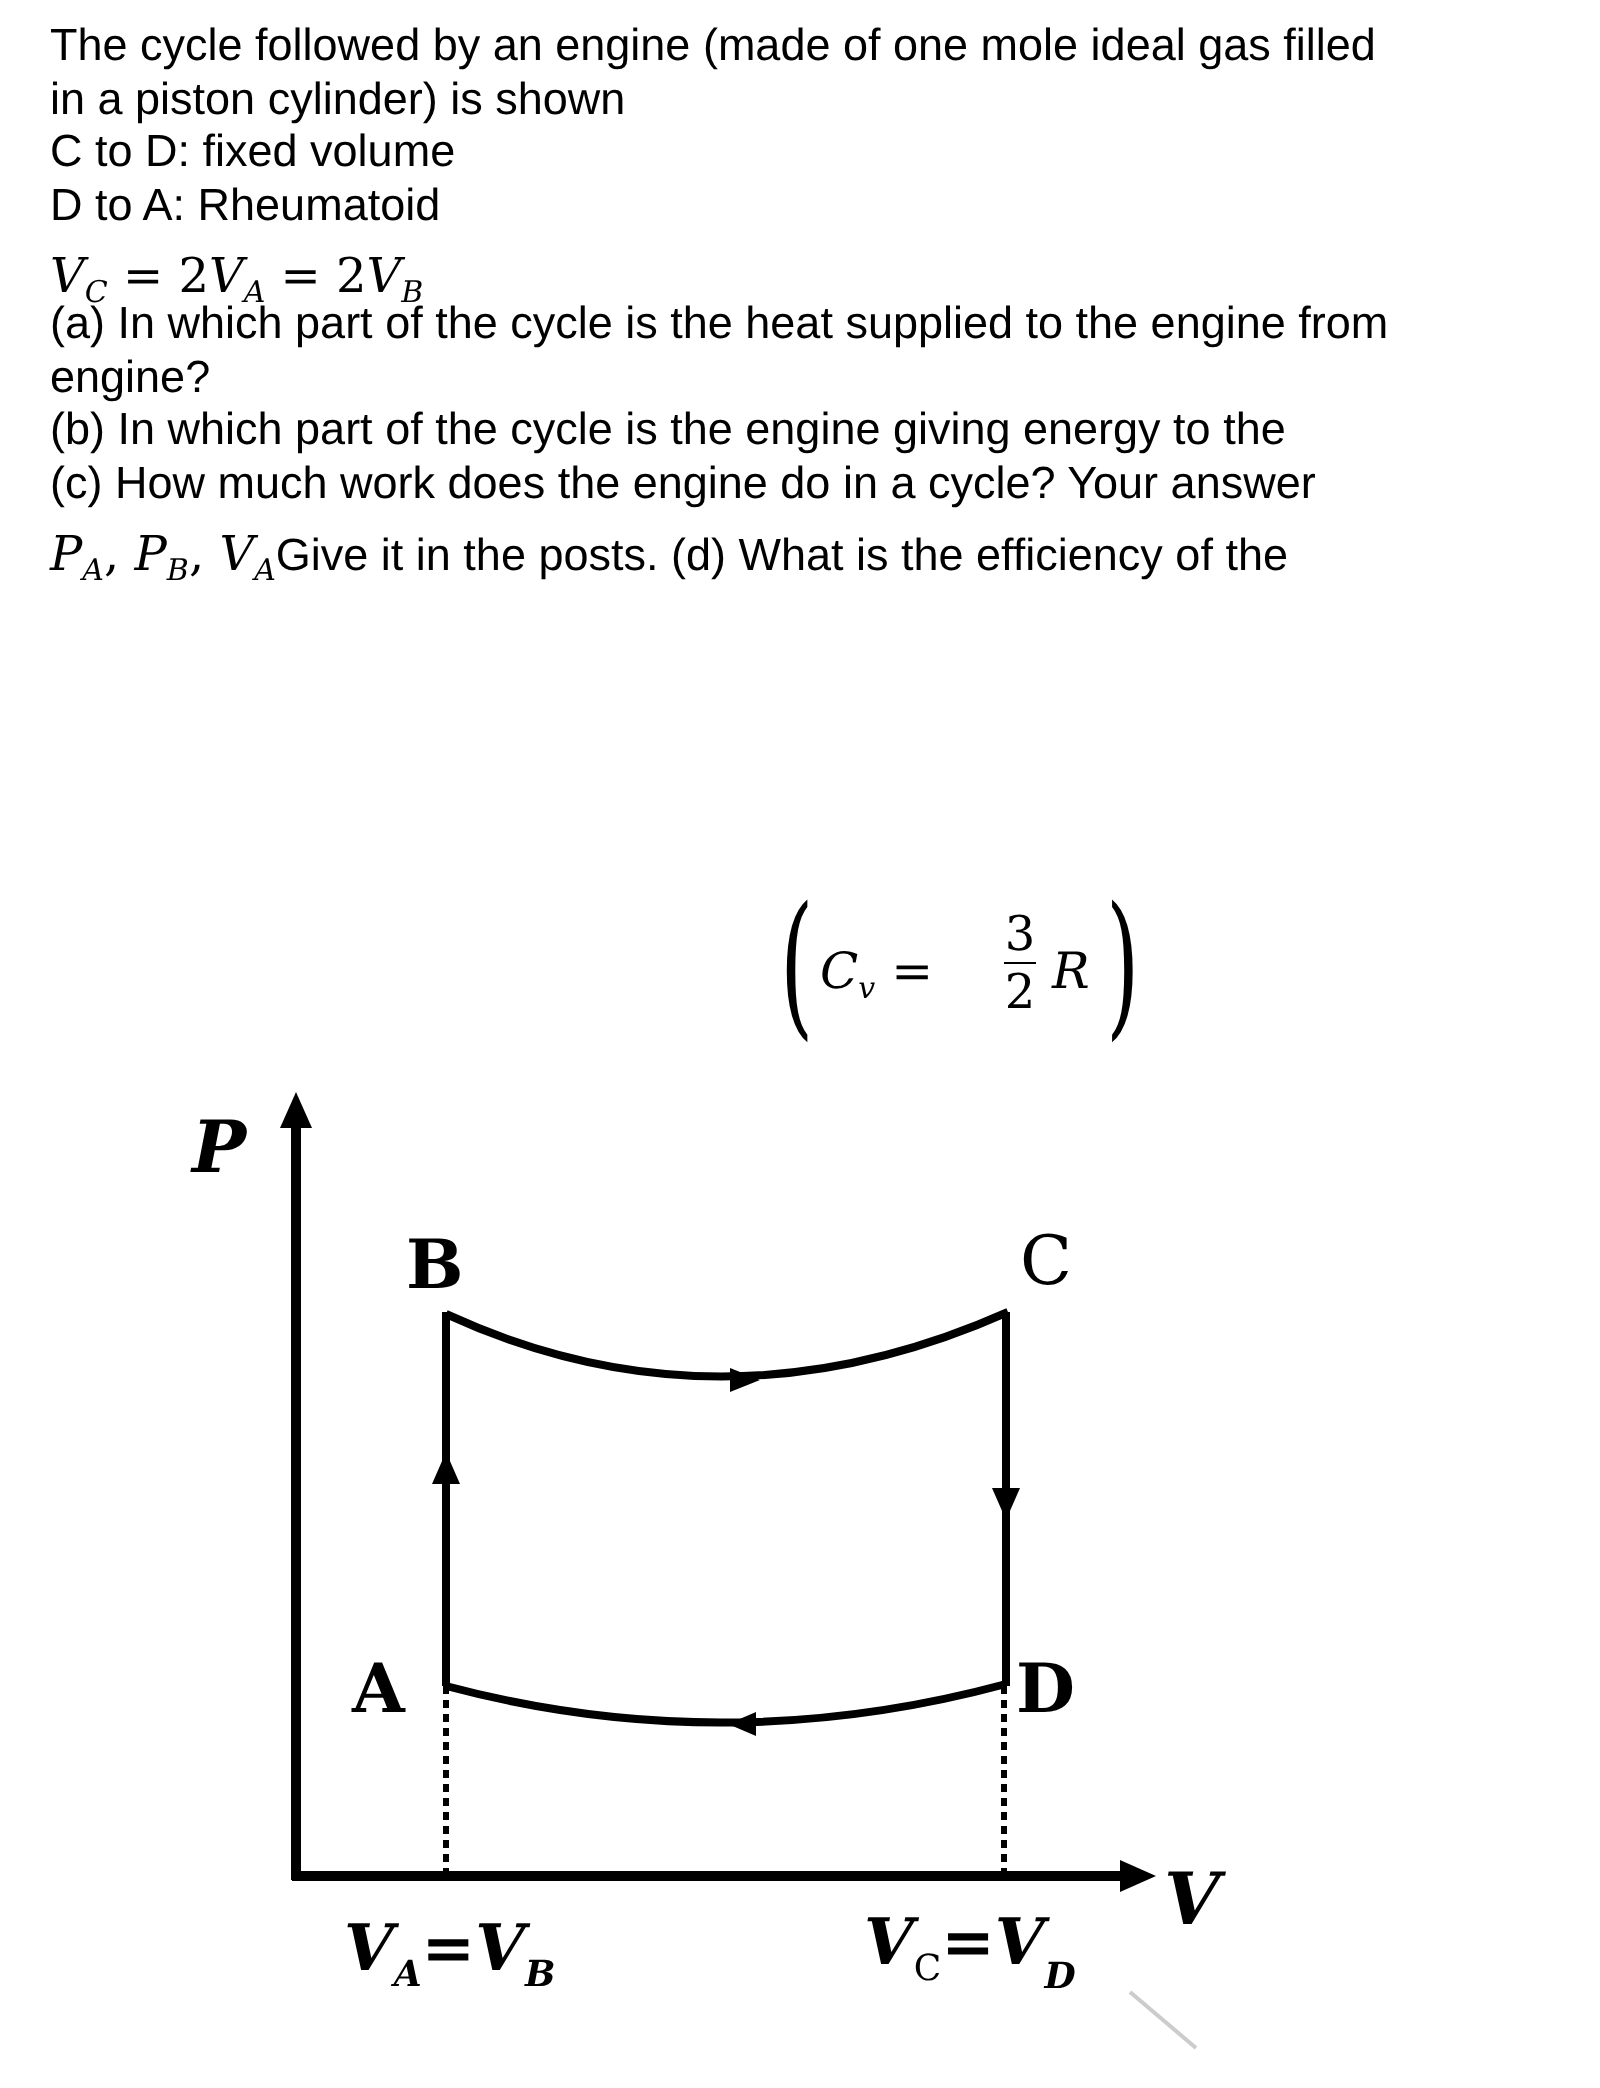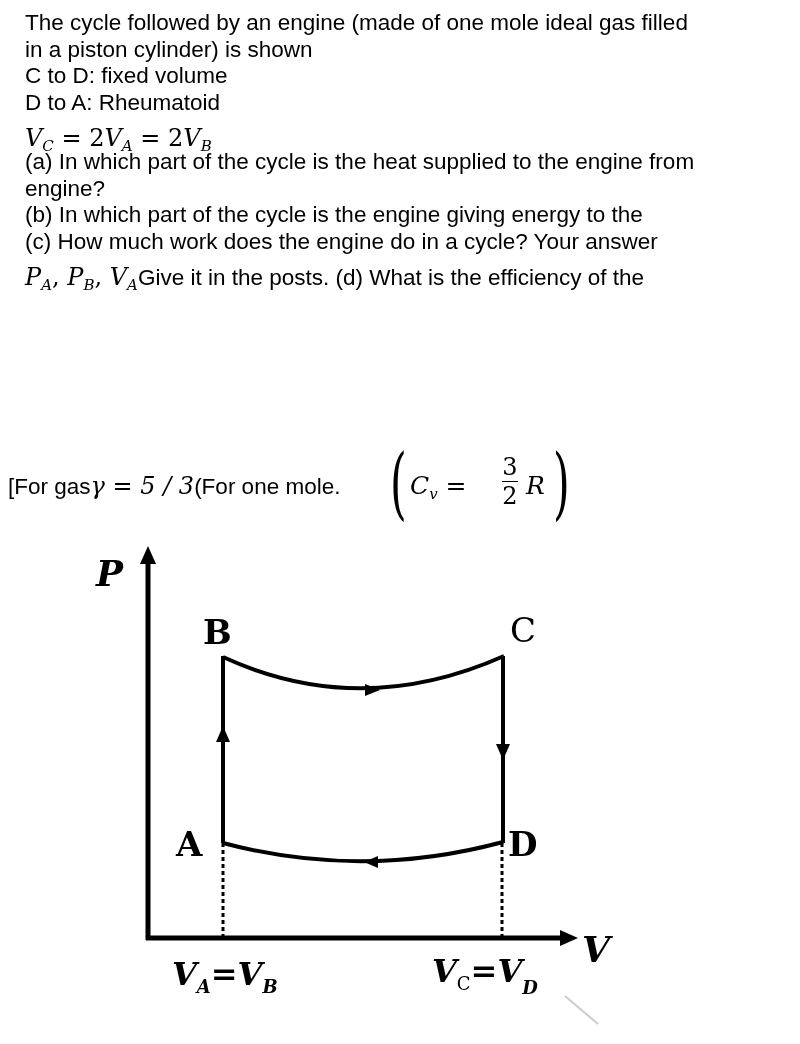--- a/index.html
+++ b/index.html
@@ -33,21 +33,20 @@
   <span class="line">D to A: Rheumatoid</span>
   <span class="line mathrow m"><span>V</span><sub>C</sub><span class="up"> = 2</span><span>V</span><sub>A</sub><span class="up"> = 2</span><span>V</span><sub>B</sub></span>
   <span class="line">(a) In which part of the cycle is the heat supplied to the engine from</span>
   <span class="line">engine?</span>
   <span class="line">(b) In which part of the cycle is the engine giving energy to the</span>
   <span class="line">(c) How much work does the engine do in a cycle? Your answer</span>
   <span class="line mathrow"><span class="m inline-math"><span>P</span><sub>A</sub><span class="up">, </span><span>P</span><sub>B</sub><span class="up">, </span><span>V</span><sub>A</sub></span><span>Give it in the posts. (d) What is the efficiency of the</span></span>
 </div>
 
 <div class="lastrow">
-  <span class="pre"><span>[For gas</span><span class="m">γ = 5 / 3</span><span>(For one mole.</span></span>
   <span class="paren" style="left:382px;">(</span>
   <span class="m" style="position:absolute; left:402px; top:27px; font-size:25px;"><span>C</span><sub>v</sub><span class="up"> = </span></span>
   <span class="frac" style="left:494px; top:10px;">
     <span class="num">3</span>
     <span class="bar"></span>
     <span class="den">2</span>
   </span>
   <span class="m" style="position:absolute; left:518px; top:27px; font-size:25px;">R</span>
   <span class="paren" style="left:545px;">)</span>
 </div>

